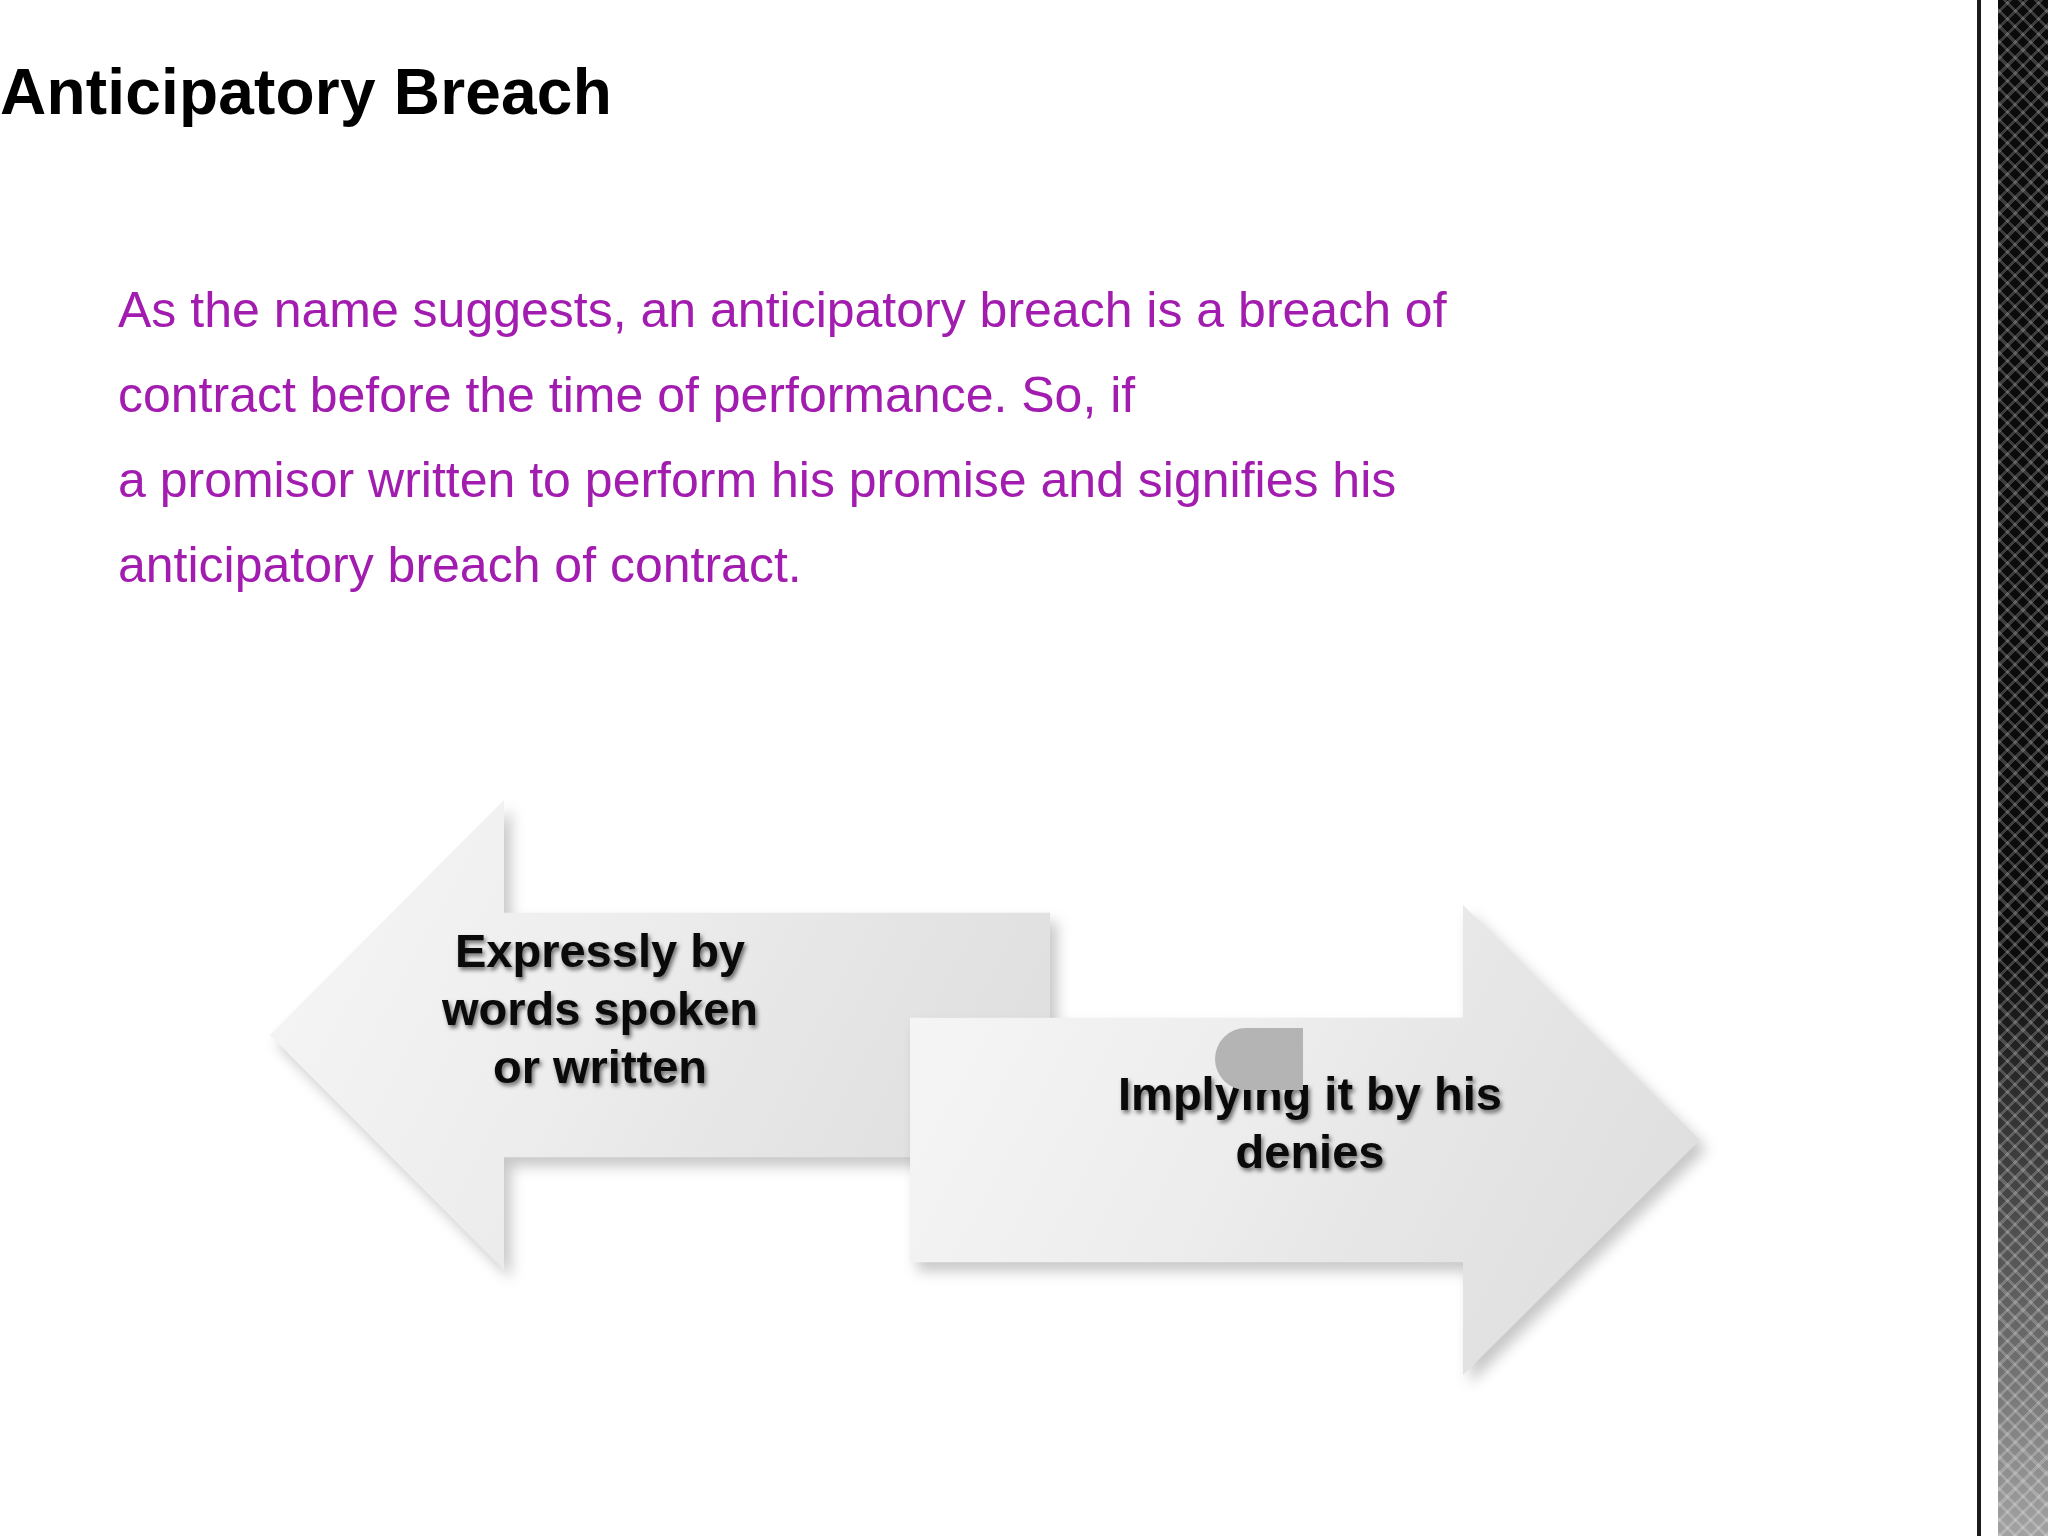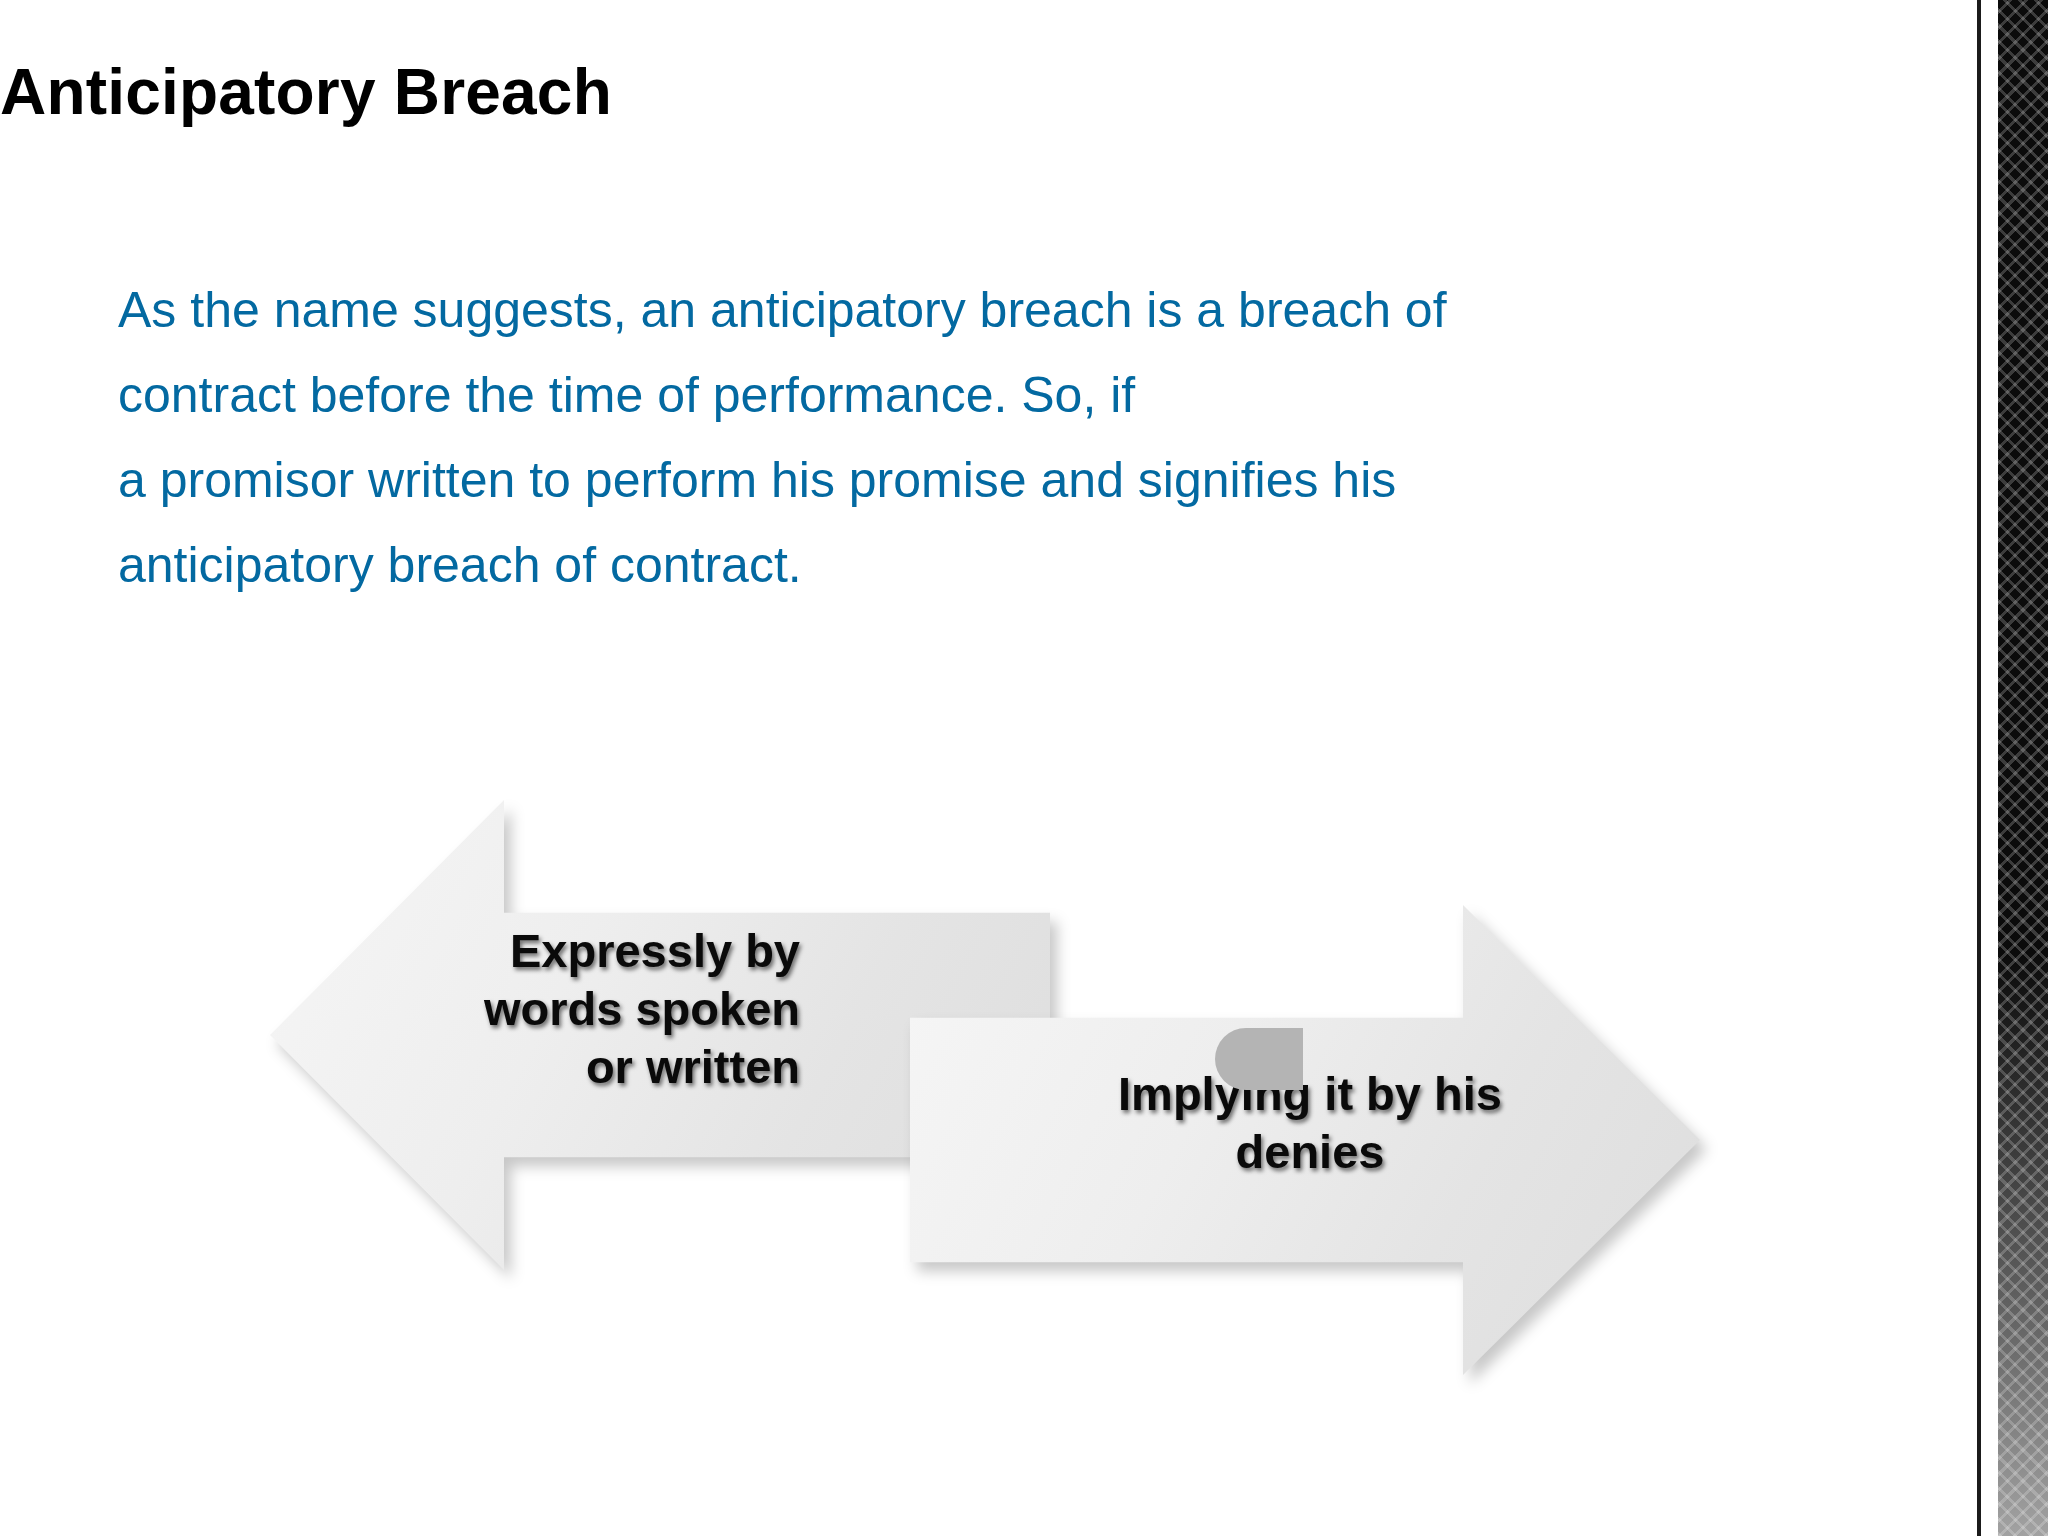--- a/index.html
+++ b/index.html
@@ -36,21 +36,21 @@
   }
 
   
   .body-text {
     position: absolute;
     top: 268px;
     left: 118px;
     width: 1700px;
     font-size: 50px;
     line-height: 85px;
-    color: #0369a1;
+    color: #a21caf;
     font-family: "Liberation Sans", sans-serif;
     font-weight: 400;
   }
   .body-text .line { display: block; white-space: pre; }
 
   
   .diagram {
     position: absolute;
     left: 270px;
     top: 800px;
@@ -93,24 +93,23 @@
     text-align: center;
     font-weight: bold;
     color: #0a0a0a;
     font-size: 47px;
     line-height: 58px;
     font-family: "Liberation Sans", sans-serif;
     text-shadow: 2px 3px 4px rgba(0,0,0,0.55);
     white-space: pre;
   }
   .arrow-left .arrow-label {
-    left: 110px;
+    left: 120px;
     top: 122px;
     width: 420px;
-    text-align: right;
   }
   .arrow-right .arrow-label {
     left: 150px;
     top: 160px;
     width: 500px;
   }
 
   
   .overlap-notch {
     position: absolute;

